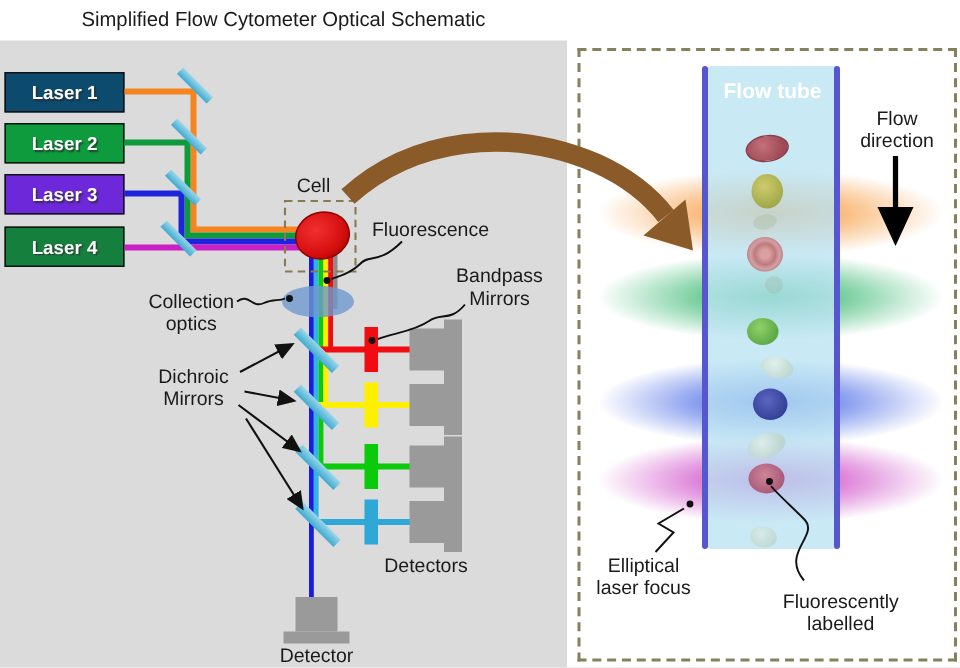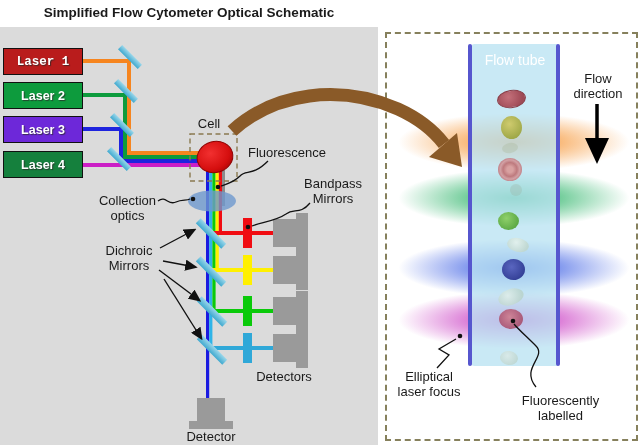--- a/index.html
+++ b/index.html
@@ -7,39 +7,39 @@
        font-family:"Liberation Sans", sans-serif;color:#1a1a1a;overflow:hidden;}
   .abs{position:absolute;}
   #stage{position:absolute;left:0;top:0;width:640px;height:445px;}
 
   
   #left-panel{left:0;top:27px;width:378px;height:418px;background:#dbdbdb;z-index:0;}
   #right-panel{left:385px;top:32px;width:253px;height:409px;background:#ffffff;
                border:2px dashed #86805c;box-sizing:border-box;z-index:0;}
 
   
-  #title{left:0;top:5px;width:378px;text-align:center;font-size:13.5px;font-weight:bold;z-index:4;}
+  #title{left:0;top:5px;width:378px;text-align:center;font-size:13.5px;font-weight:normal;z-index:4;}
 
   
   .laser-box{left:3px;width:80px;height:27px;border:1.5px solid #111;box-sizing:border-box;
              display:flex;align-items:center;justify-content:center;z-index:2;
              color:#fff;font-size:12.5px;font-weight:bold;text-shadow:1px 1px 1px rgba(40,40,40,.75);}
-  .laser1{top:48px;background:#b91c1c;font-family:Liberation Mono, monospace;}
+  .laser1{top:48px;background:#0c4a6e;}
   .laser2{top:82px;background:#0D9B3D;}
   .laser3{top:116px;background:#6d28d9;}
   .laser4{top:151px;background:#15803d;}
 
   
   .lbl{font-size:13px;line-height:1.12;text-align:center;z-index:4;}
 
   
   .glow{z-index:1;pointer-events:none;}
   #tube-interior{left:470px;top:44px;width:90px;height:322px;background:rgba(187,227,242,.8);z-index:1;border-radius:4px/6px;}
   .tube-border{top:44px;width:4px;height:322px;background:#5656CE;z-index:2;border-radius:2px;}
-  #flow-tube-label{left:472px;top:53px;width:86px;color:#fff;font-weight:normal;font-size:14px;z-index:4;}
+  #flow-tube-label{left:472px;top:53px;width:86px;color:#fff;font-weight:bold;font-size:14px;z-index:4;}
   #flow-direction-label{left:566px;top:72px;width:64px;z-index:4;}
   .blob{border-radius:50%;z-index:2;}
 
   
   svg{position:absolute;left:0;top:0;z-index:3;}
 </style>
 </head>
 <body>
 
 <div id="stage">

